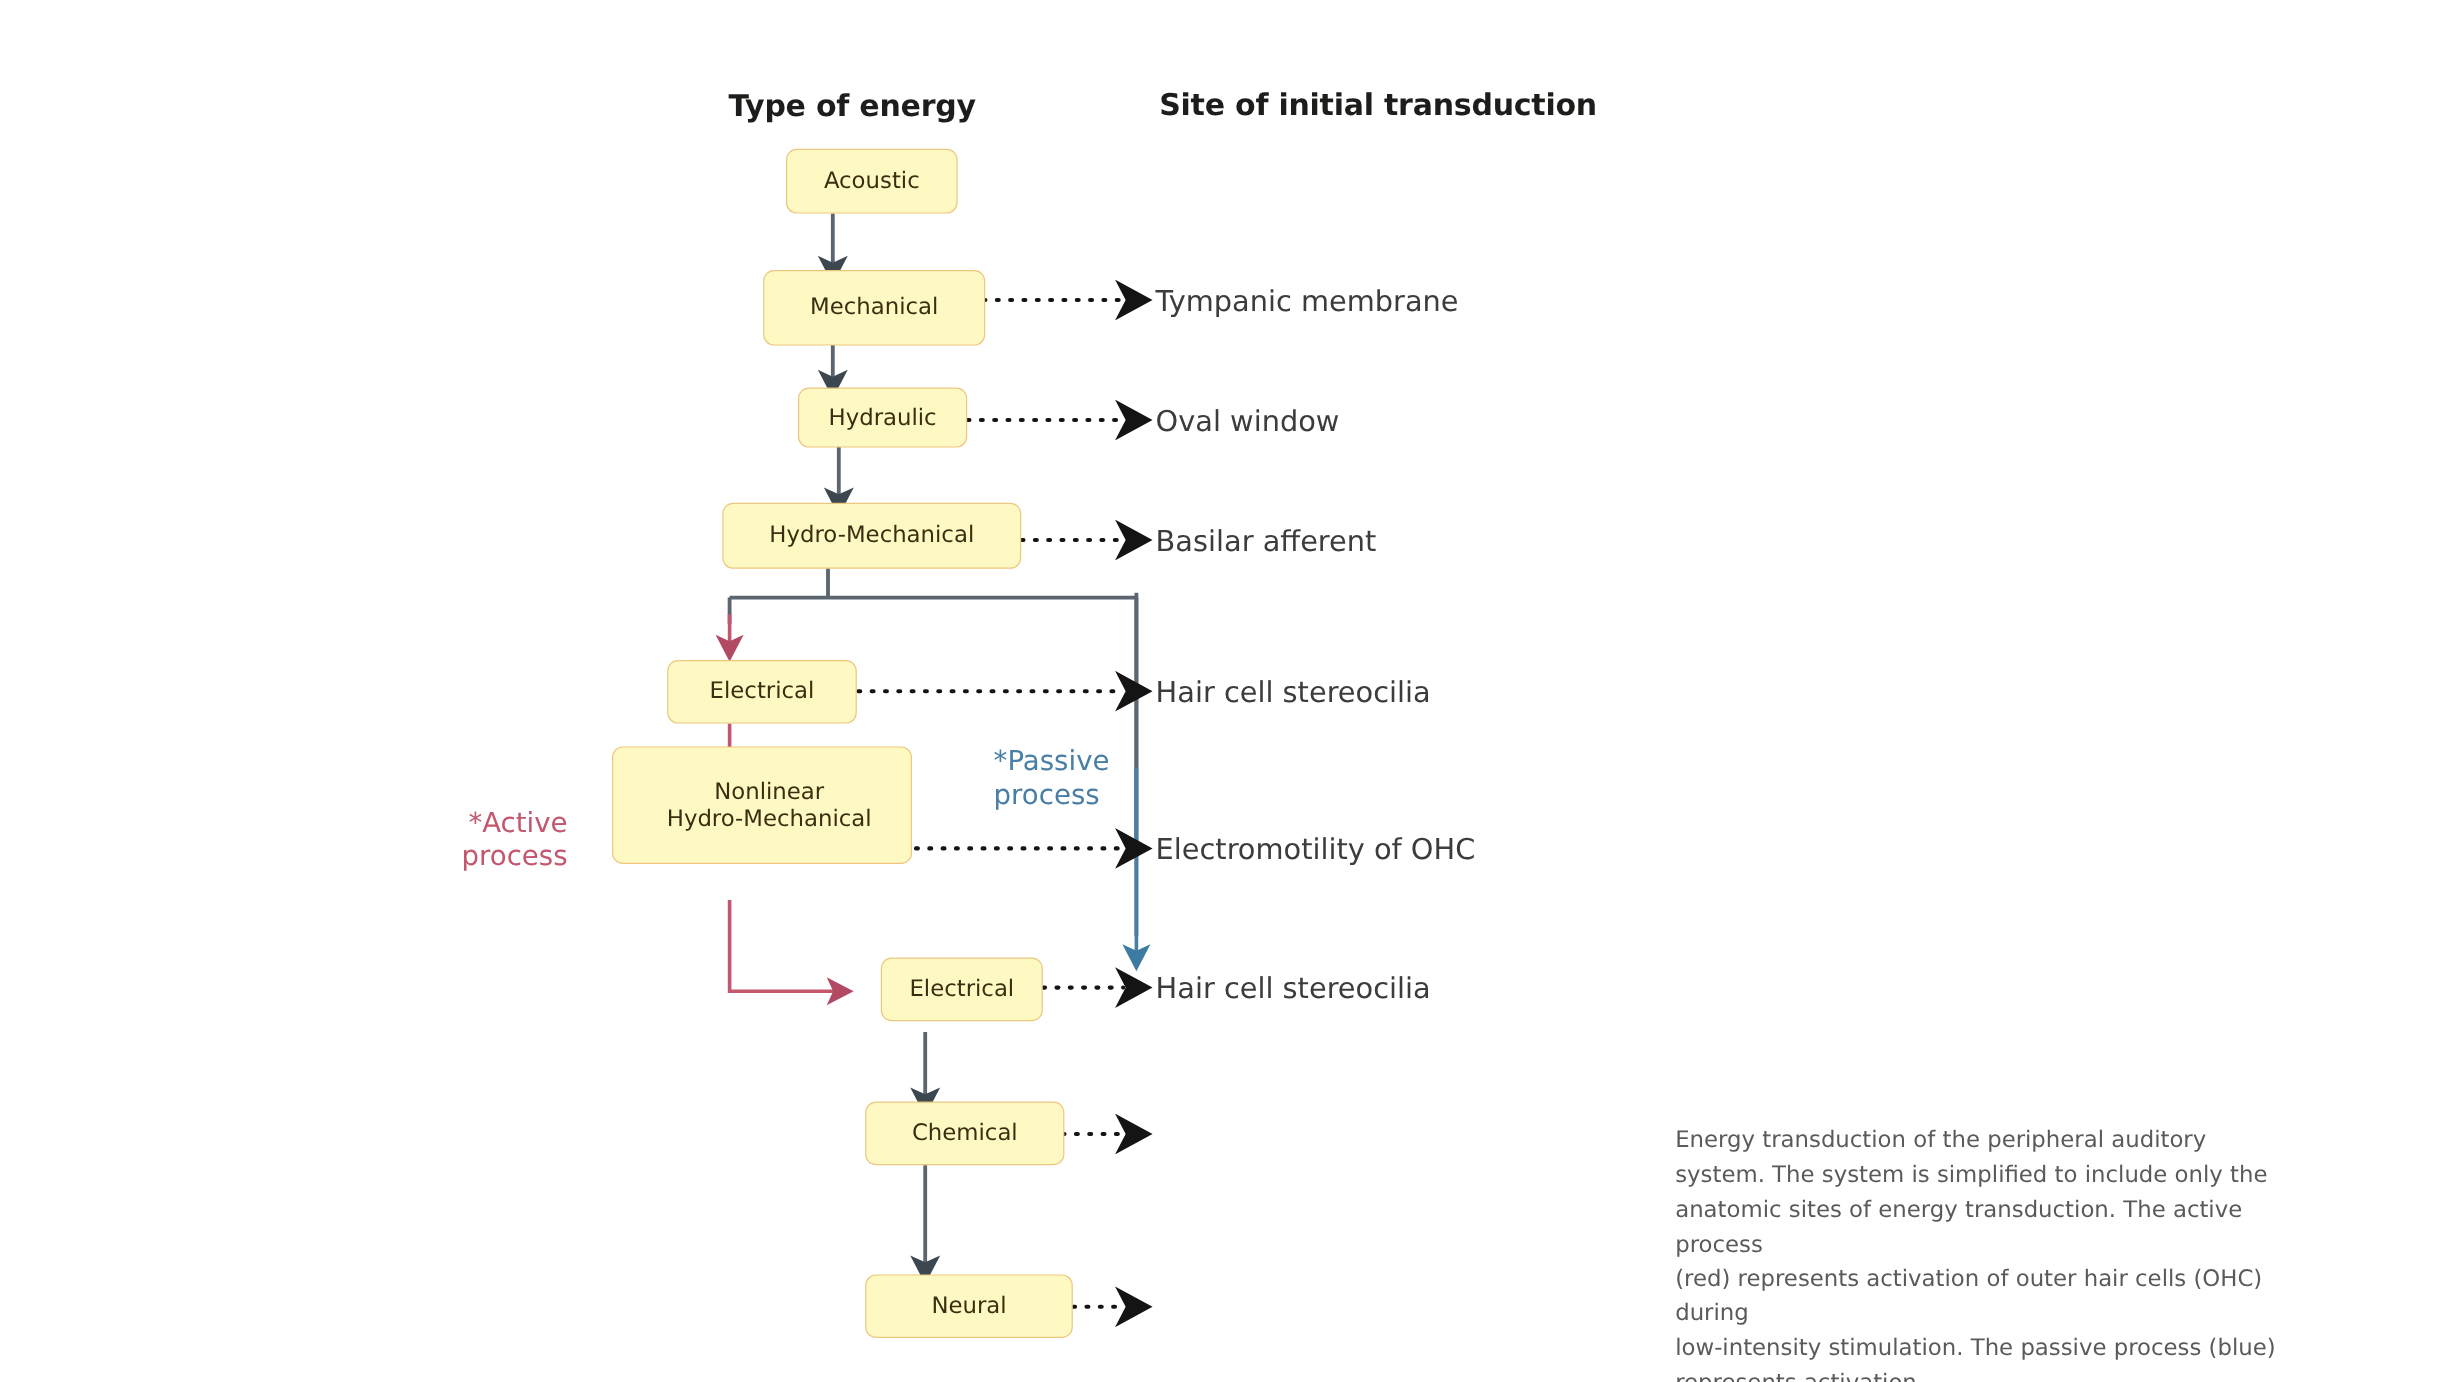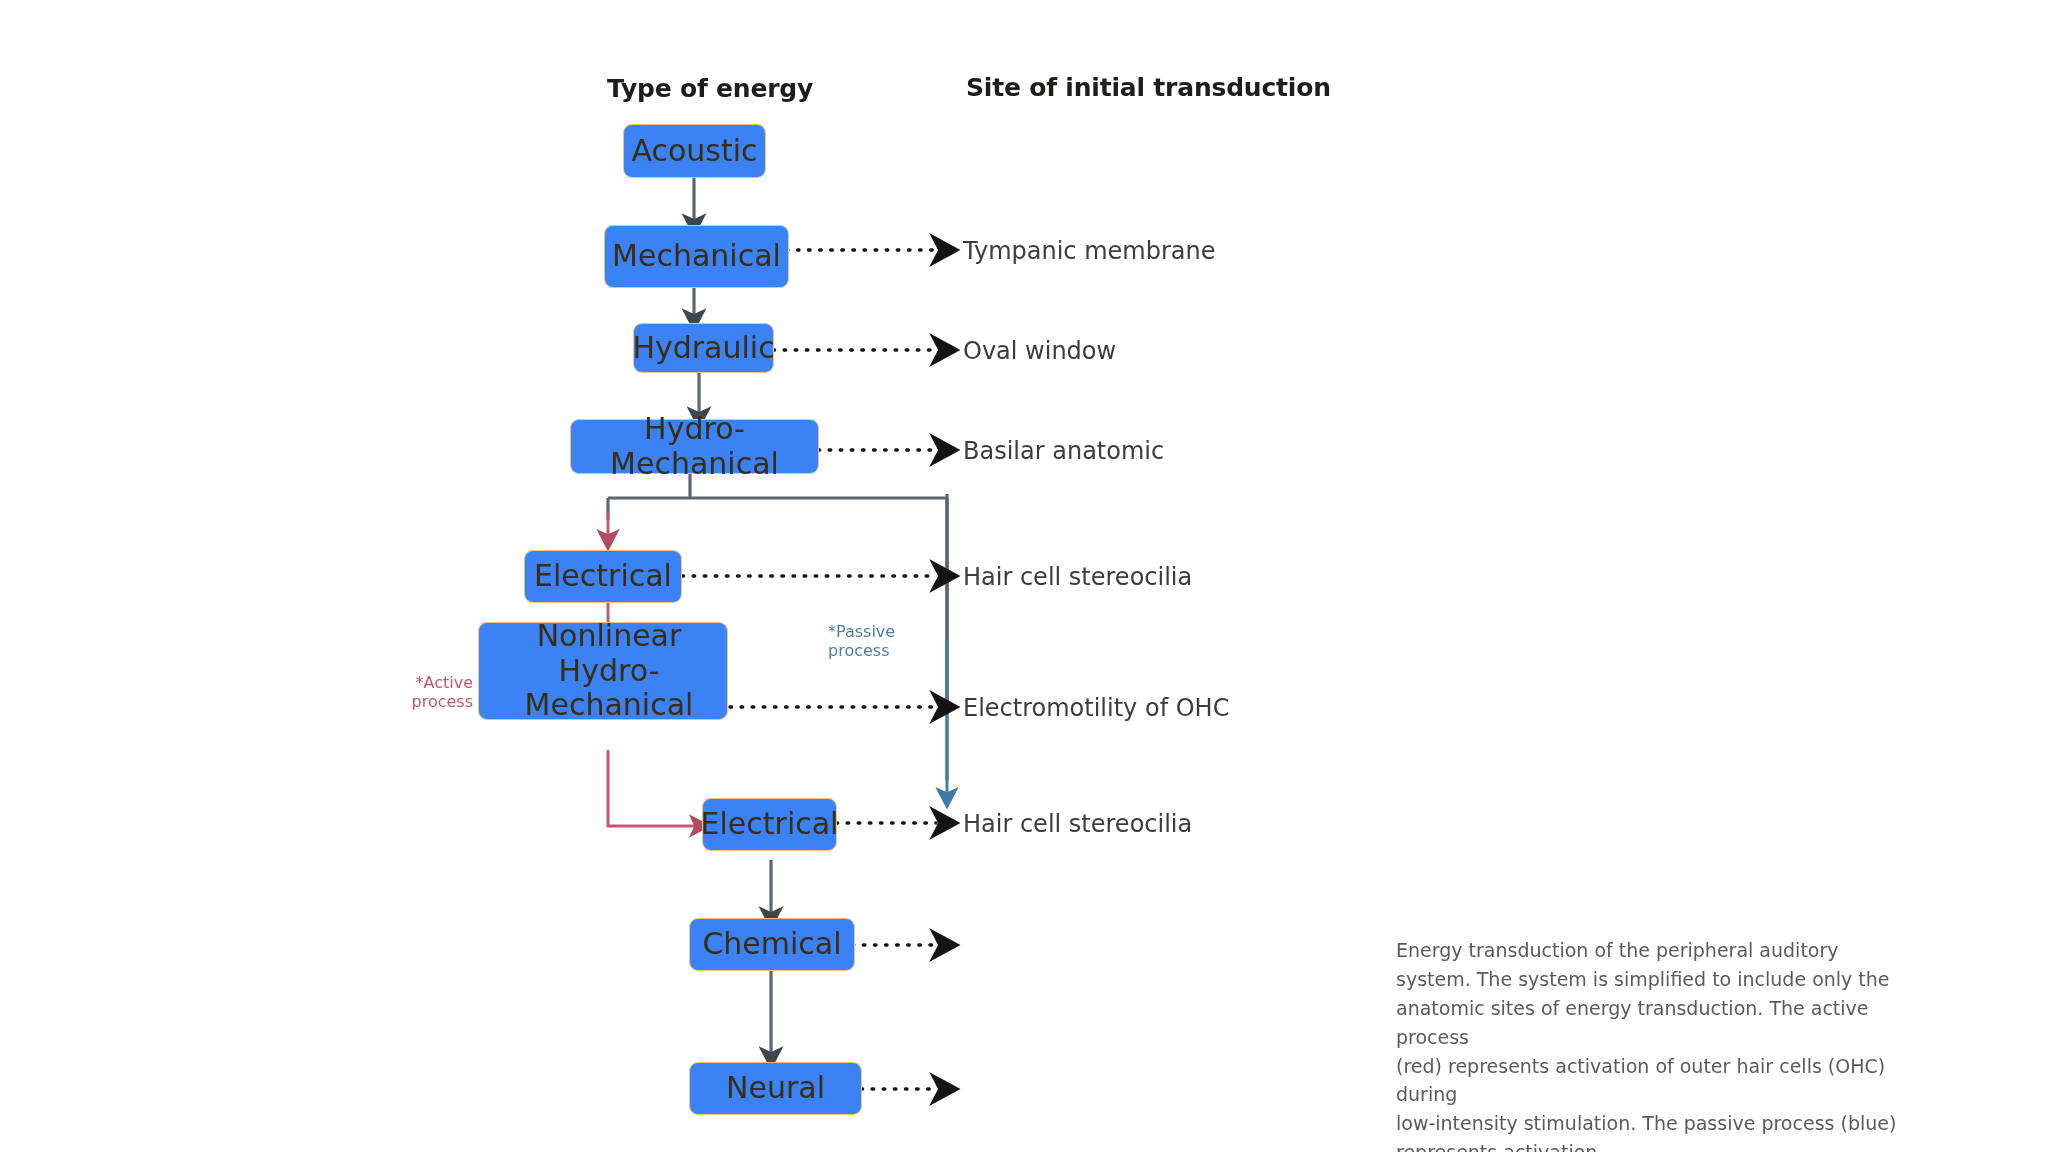--- a/index.html
+++ b/index.html
@@ -31,50 +31,51 @@
     white-space: nowrap;
     letter-spacing: -0.2px;
   }
   #hdr-energy  { left: 607px; top: 74px; }
   #hdr-site    { left: 966px; top: 73px; }
 
   
   .node {
     position: absolute;
     box-sizing: border-box;
-    background: #3b82f6;
+    background: #fef9c3;
     border: 1.5px solid #edc77f;
     border-radius: 9px;
     color: #3a2d10;
     font-family: "DejaVu Sans", sans-serif;
-    font-size: 30px;
+    font-size: 19px;
     line-height: 1.16;
     display: flex;
     align-items: center;
     justify-content: center;
     text-align: center;
     padding: 0 10px;
     white-space: pre-line;
+    margin-left: 32px;
   }
 
   
   .site-label {
     position: absolute;
     font-family: "DejaVu Sans", sans-serif;
     font-size: 24px;
     line-height: 1.28;
     color: #3c3c3b;
     white-space: pre-line;
   }
 
   
   .proc-label {
     position: absolute;
     font-family: "DejaVu Sans", sans-serif;
-    font-size: 16px;
+    font-size: 23px;
     line-height: 1.2;
     white-space: pre-line;
   }
   #lbl-active  { color: #c4566e; text-align: right; }
   #lbl-passive { color: #4a7fa5; text-align: left; }
 
   
   #caption {
     position: absolute;
     left: 1396px;
@@ -175,21 +176,21 @@
   <div class="node" style="left:702px; top:798px; width:135px; height:53px;">Electrical</div>
 
   <div class="node" style="left:689px; top:918px; width:166px; height:53px;">Chemical</div>
 
   <div class="node" style="left:689px; top:1062px; width:173px; height:53px;">Neural</div>
 
   <div class="site-label" style="left:963px; top:236px;">Tympanic membrane</div>
 
   <div class="site-label" style="left:963px; top:336px;">Oval window</div>
 
-  <div class="site-label" style="left:963px; top:436px;">Basilar anatomic</div>
+  <div class="site-label" style="left:963px; top:436px;">Basilar afferent</div>
 
   <div class="site-label" style="left:963px; top:562px;">Hair cell stereocilia</div>
 
   <div class="site-label" style="left:963px; top:693px;">Electromotility of OHC</div>
 
   <div class="site-label" style="left:963px; top:809px;">Hair cell stereocilia</div>
 
 
 
   <div class="proc-label" id="lbl-active" style="left:368px; top:673px; width:105px;">*Active

